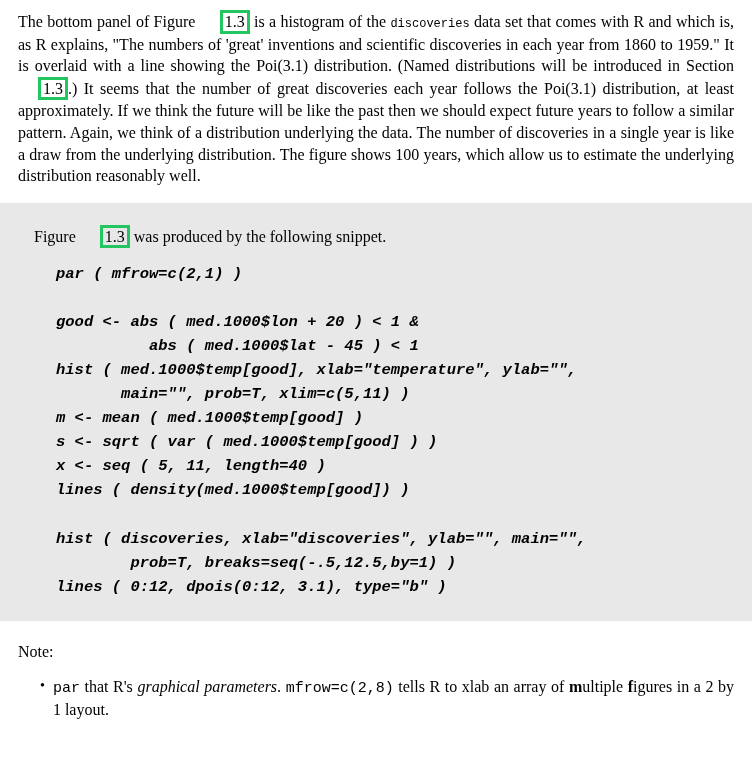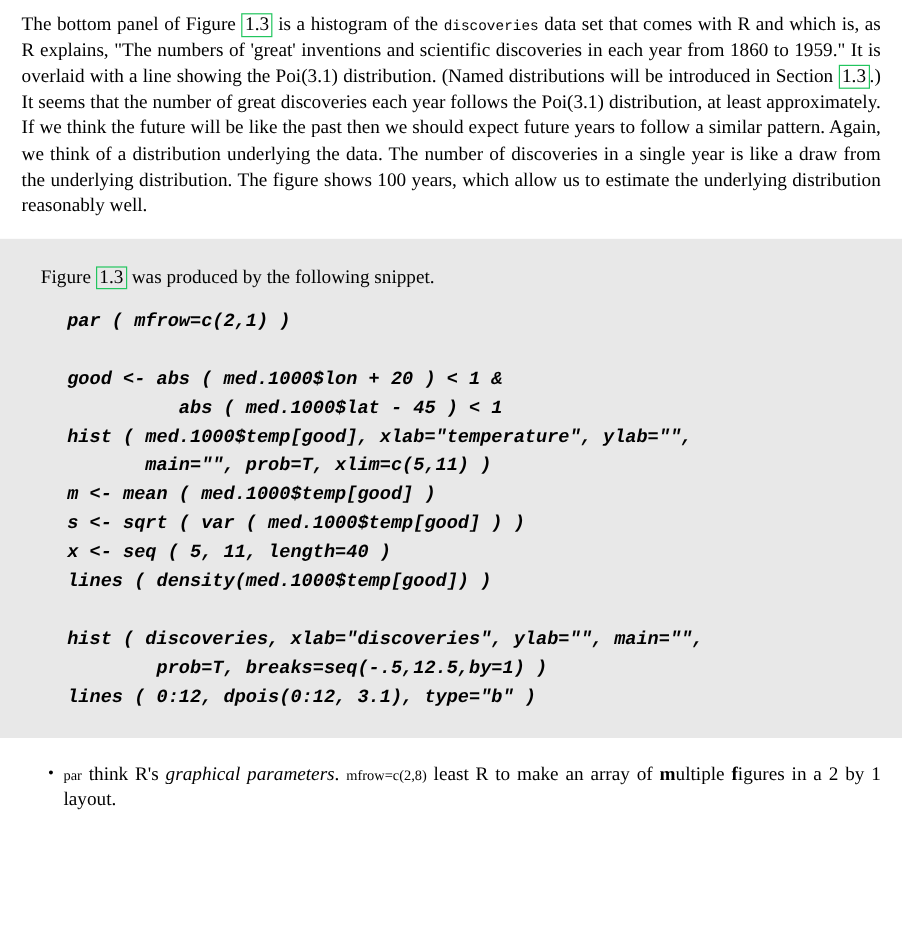--- a/index.html
+++ b/index.html
@@ -9,24 +9,25 @@
       font-family: Georgia, 'Times New Roman', serif;
       font-size: 16px;
       color: #000;
       line-height: 1.35;
     }
     .main-text {
       padding: 10px 18px 16px 18px;
       text-align: justify;
     }
     .figref {
-      border: 1px solid #22c55e;
+      border: 3px solid #22c55e;
       padding: 0 2px;
       display: inline-block;
       line-height: 1.1;
+      margin-left: 20px;
     }
     .code-inline {
       font-family: 'Courier New', Courier, monospace;
       font-size: 12px;
     }
     .greybox {
       background: #e8e8e8;
       padding: 22px 45px 22px 34px;
     }
     .greybox-intro {
@@ -54,21 +55,21 @@
       text-align: justify;
     }
     .bullet {
       padding-right: 8px;
       font-size: 14px;
       line-height: 1.4;
     }
     .note-text {
       flex: 1;
     }
-    .tt { font-family: Liberation Serif, serif; font-size: 12px; margin-top: 24px; }
+    .tt { font-family: Liberation Mono, monospace; font-size: 15px; margin-top: 24px; }
     em { }
     b { font-weight: bold; }
   </style>
 </head>
 <body>
 
 <div class="main-text">
   <span>The bottom panel of Figure </span><span class="figref">1.3</span><span> is a histogram of the </span><span class="code-inline">discoveries</span><span> data set that comes with R and which is, as R explains, "The numbers of 'great' inventions and scientific discoveries in each year from 1860 to 1959." It is overlaid with a line showing the Poi(3.1) distribution. (Named distributions will be introduced in Section </span><span class="figref">1.3</span><span>.) It seems that the number of great discoveries each year follows the Poi(3.1) distribution, at least approximately. If we think the future will be like the past then we should expect future years to follow a similar pattern. Again, we think of a distribution underlying the data. The number of discoveries in a single year is like a draw from the underlying distribution. The figure shows 100 years, which allow us to estimate the underlying distribution reasonably well.</span>
 </div>
 
@@ -86,19 +87,20 @@
 s &lt;- sqrt ( var ( med.1000$temp[good] ) )
 x &lt;- seq ( 5, 11, length=40 )
 lines ( density(med.1000$temp[good]) )
 
 hist ( discoveries, xlab="discoveries", ylab="", main="",
         prob=T, breaks=seq(-.5,12.5,by=1) )
 lines ( 0:12, dpois(0:12, 3.1), type="b" )</div>
 </div>
 
 <div class="note-section">
+  <div class="note-label">Note:</div>
   <div class="note-item">
     <div class="bullet">•</div>
     <div class="note-text">
-      <span class="tt">par</span><span> think R's </span><em>graphical parameters</em><span>. </span><span class="tt">mfrow=c(2,8)</span><span> least R to make an array of </span><b>m</b><span>ultiple </span><b>f</b><span>igures in a 2 by 1 layout.</span>
+      <span class="tt">par</span><span> that R's </span><em>graphical parameters</em><span>. </span><span class="tt">mfrow=c(2,8)</span><span> tells R to xlab an array of </span><b>m</b><span>ultiple </span><b>f</b><span>igures in a 2 by 1 layout.</span>
     </div>
   </div>
 </div>
 
 </body></html>

